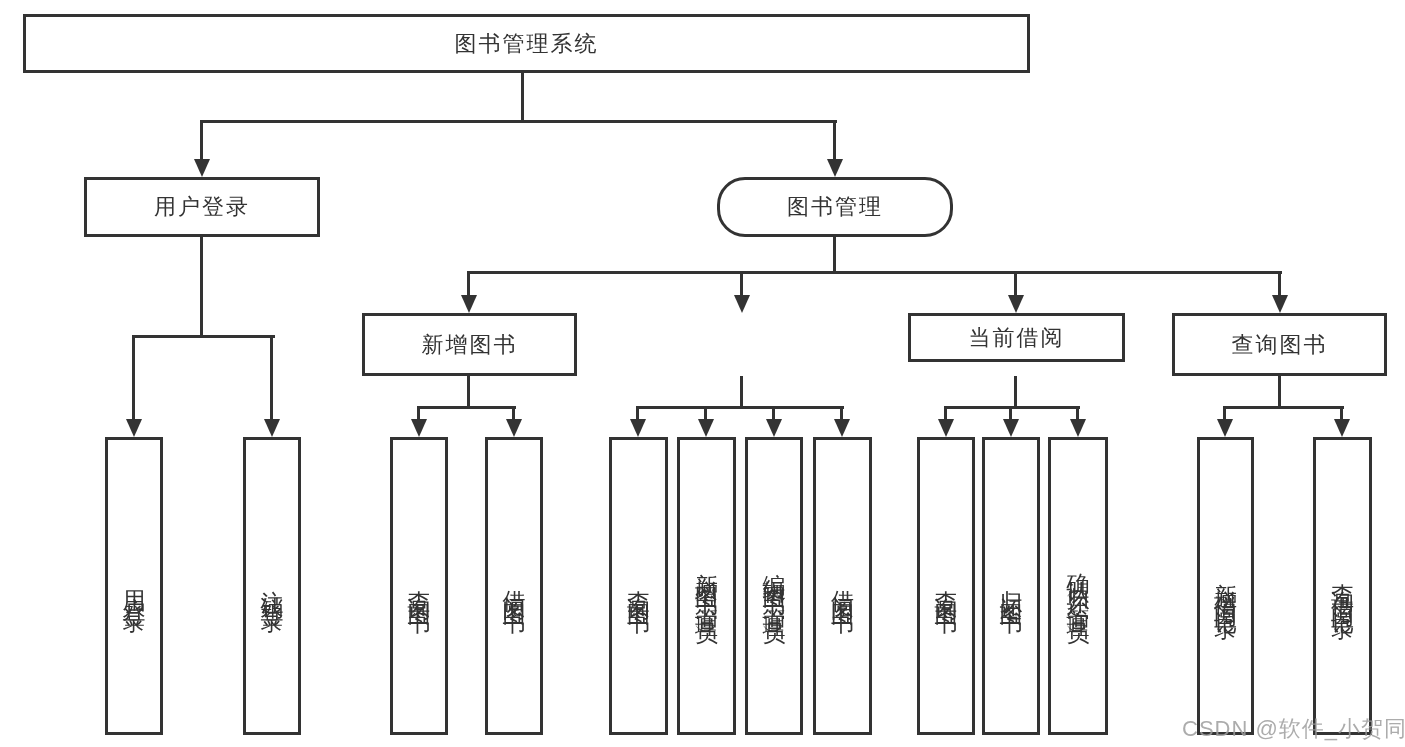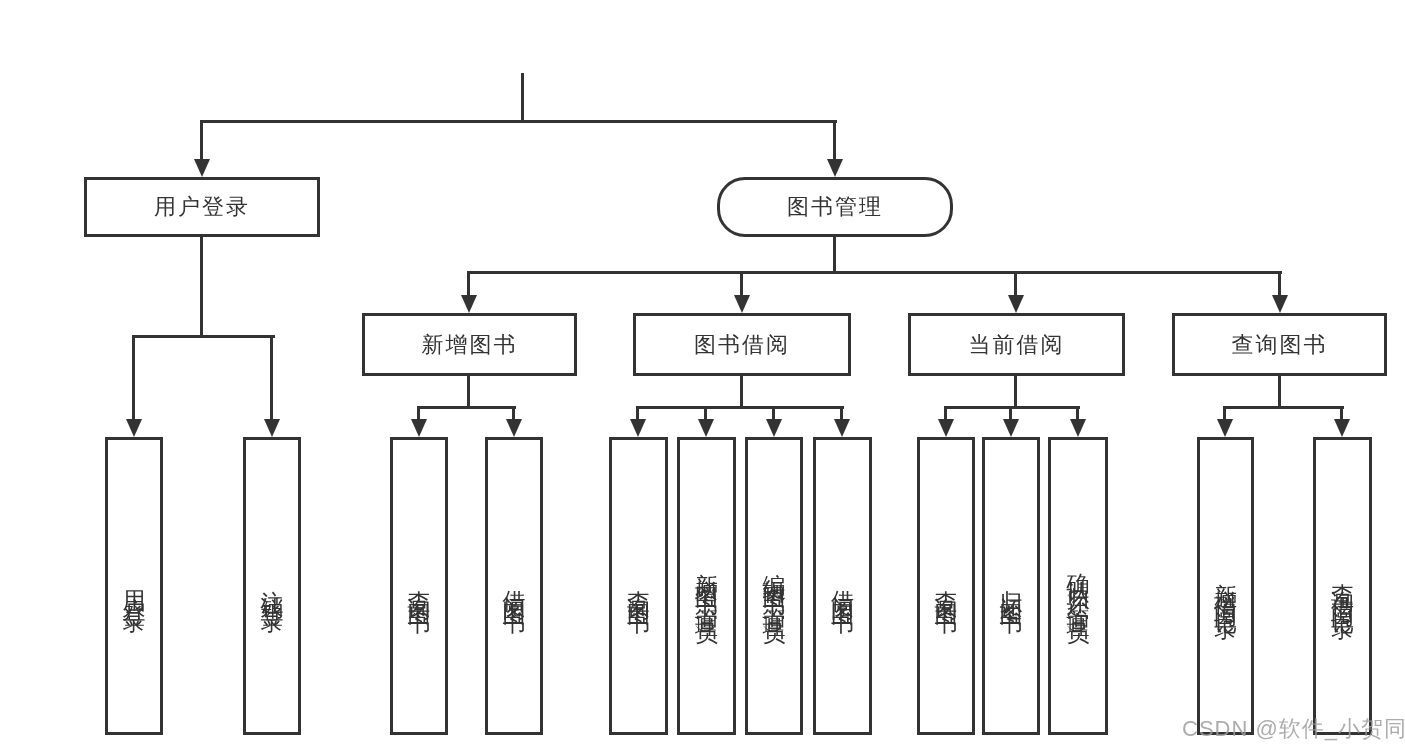--- a/index.html
+++ b/index.html
@@ -53,20 +53,23 @@
     letter-spacing:1px;
     white-space:nowrap;
     z-index:10;
   }
 </style>
 </head>
 <body>
 
 <div id="canvas">
 
+  <div class="box" style="left:23px;top:14px;width:1007px;height:59px;">
+    <span class="hlabel">图书管理系统</span>
+  </div>
 
   <div class="line" style="left:521px;top:73px;width:3px;height:49px;"></div>
   <div class="line" style="left:200px;top:120px;width:637px;height:3px;"></div>
   <div class="line" style="left:200px;top:120px;width:3px;height:42px;"></div>
   <div class="arrow" style="left:194px;top:159px;"></div>
   <div class="line" style="left:833px;top:120px;width:3px;height:42px;"></div>
   <div class="arrow" style="left:827px;top:159px;"></div>
 
   <div class="box" style="left:84px;top:177px;width:236px;height:60px;">
     <span class="hlabel">用户登录</span>
@@ -89,24 +92,21 @@
   <div class="line" style="left:740px;top:271px;width:3px;height:27px;"></div>
   <div class="arrow" style="left:734px;top:295px;"></div>
   <div class="line" style="left:1014px;top:271px;width:3px;height:27px;"></div>
   <div class="arrow" style="left:1008px;top:295px;"></div>
   <div class="line" style="left:1278px;top:271px;width:3px;height:27px;"></div>
   <div class="arrow" style="left:1272px;top:295px;"></div>
 
   <div class="box" style="left:362px;top:313px;width:215px;height:63px;">
     <span class="hlabel">新增图书</span>
   </div>
-  <div class="box" style="left:633px;top:313px;width:218px;height:63px;">
-    <span class="hlabel">图书借阅</span>
-  </div>
-  <div class="box" style="left:908px;top:313px;width:217px;height:63px;">
+  <div class="box" style="left:908px;top:313px;width:217px;height:49px;">
     <span class="hlabel">当前借阅</span>
   </div>
   <div class="box" style="left:1172px;top:313px;width:215px;height:63px;">
     <span class="hlabel">查询图书</span>
   </div>
 
   <div class="line" style="left:467px;top:376px;width:3px;height:32px;"></div>
   <div class="line" style="left:417px;top:406px;width:99px;height:3px;"></div>
   <div class="line" style="left:417px;top:406px;width:3px;height:15px;"></div>
   <div class="arrow" style="left:411px;top:419px;"></div>

